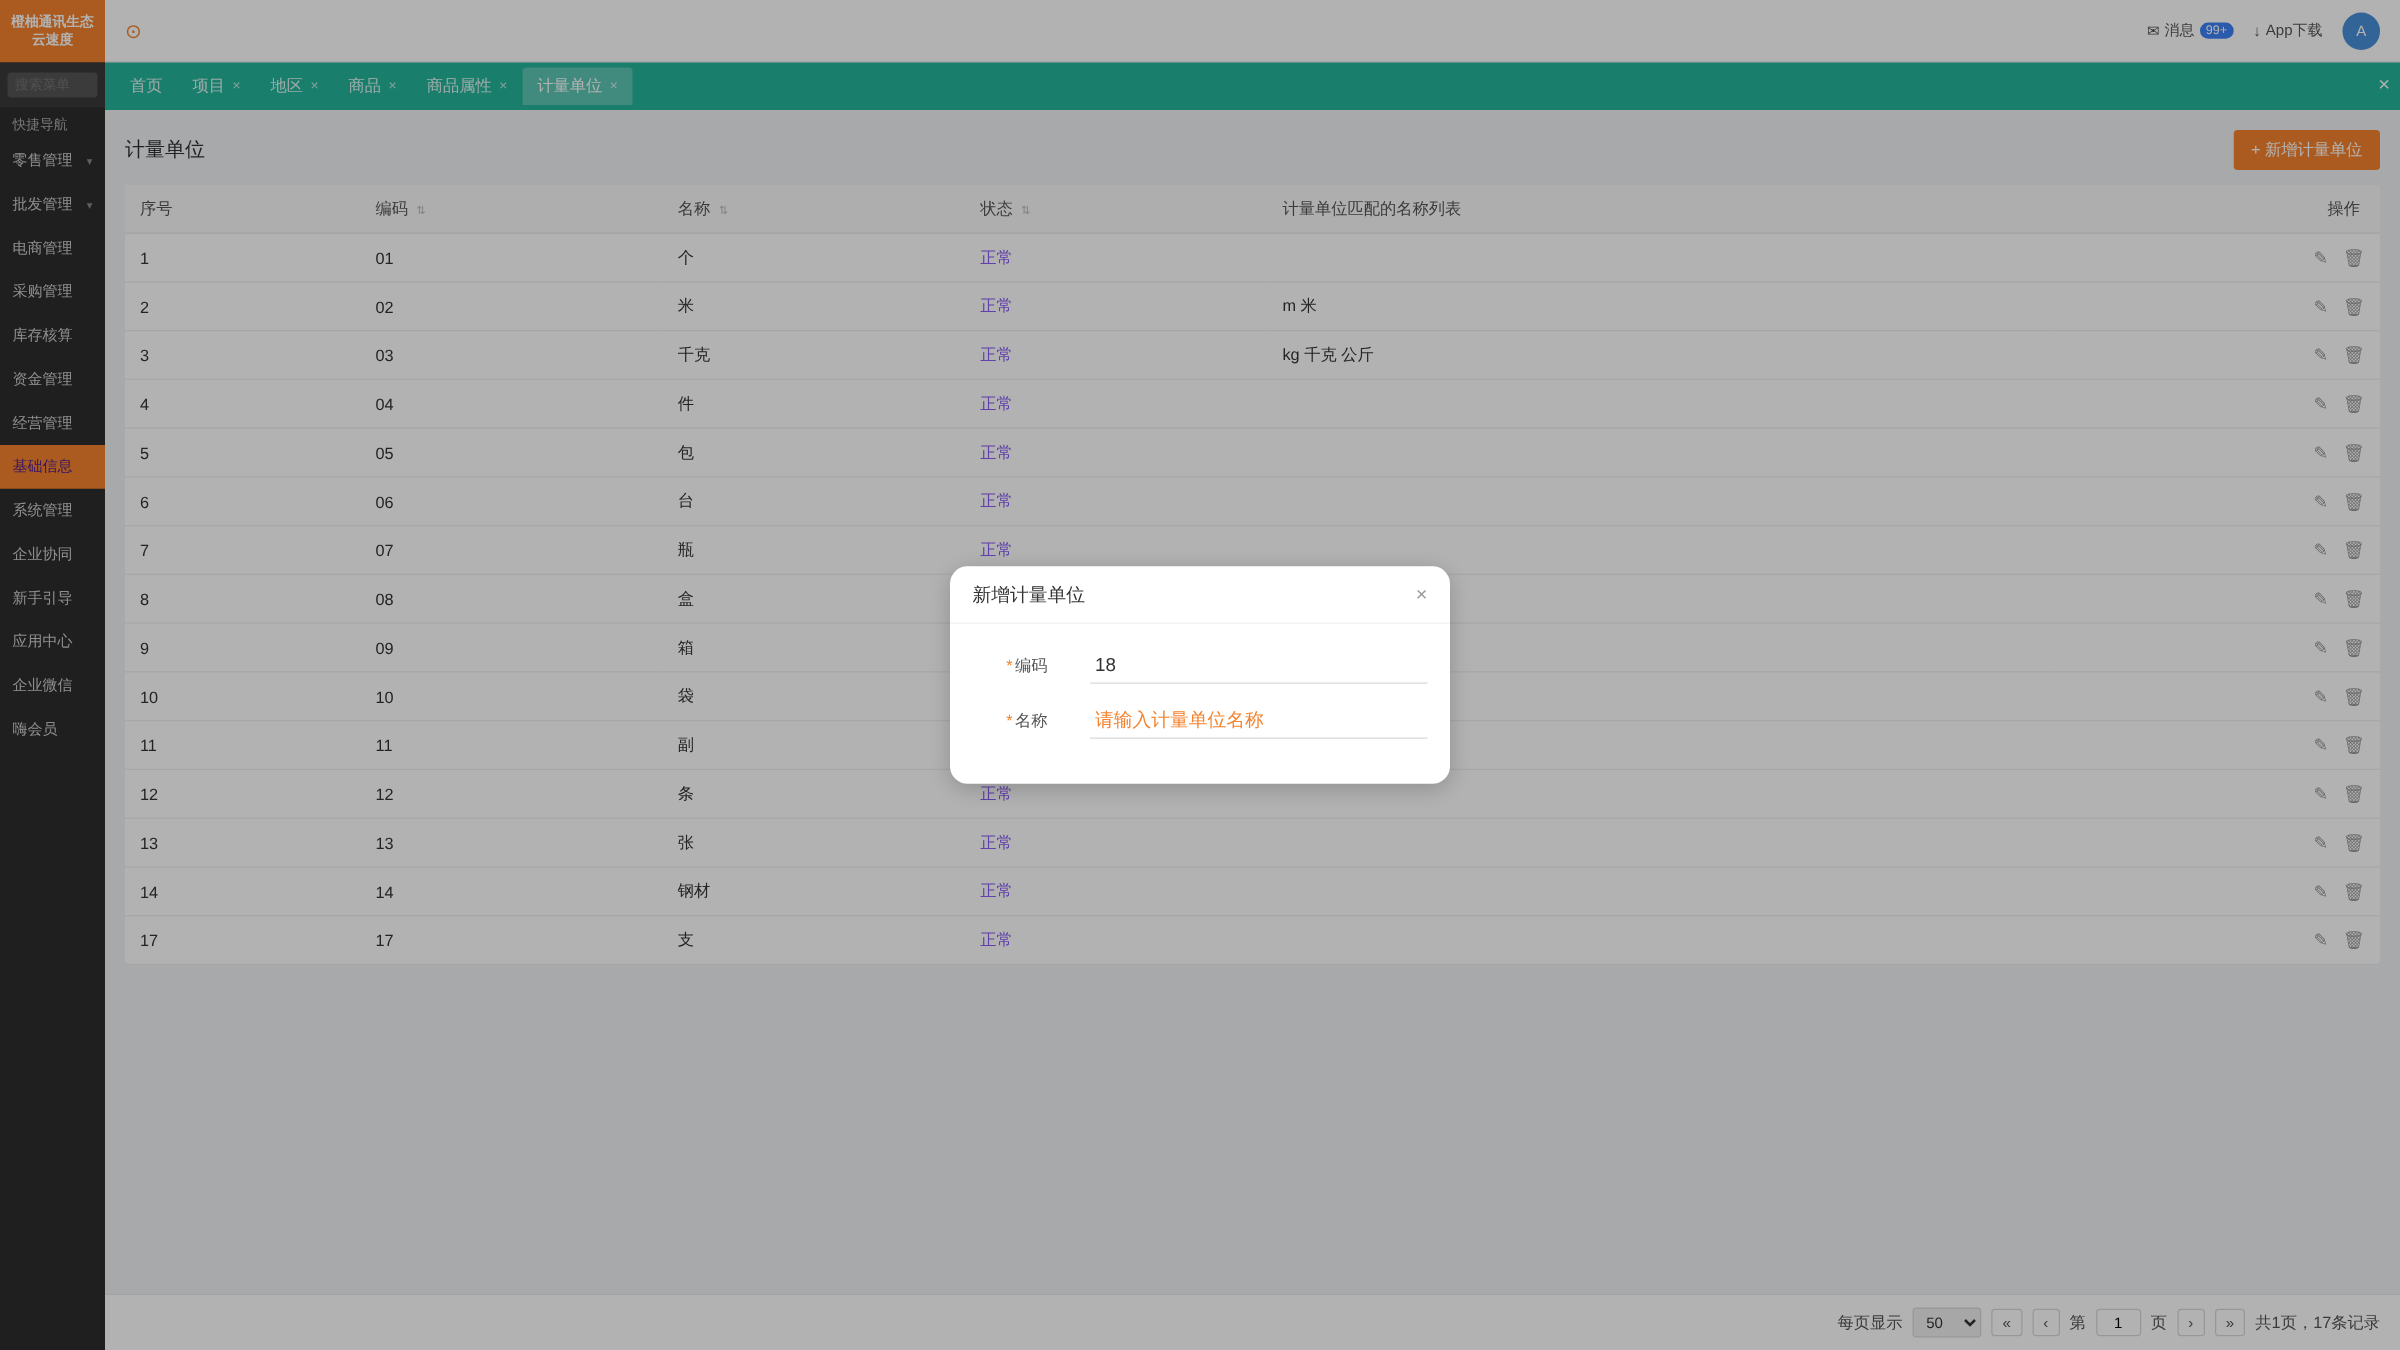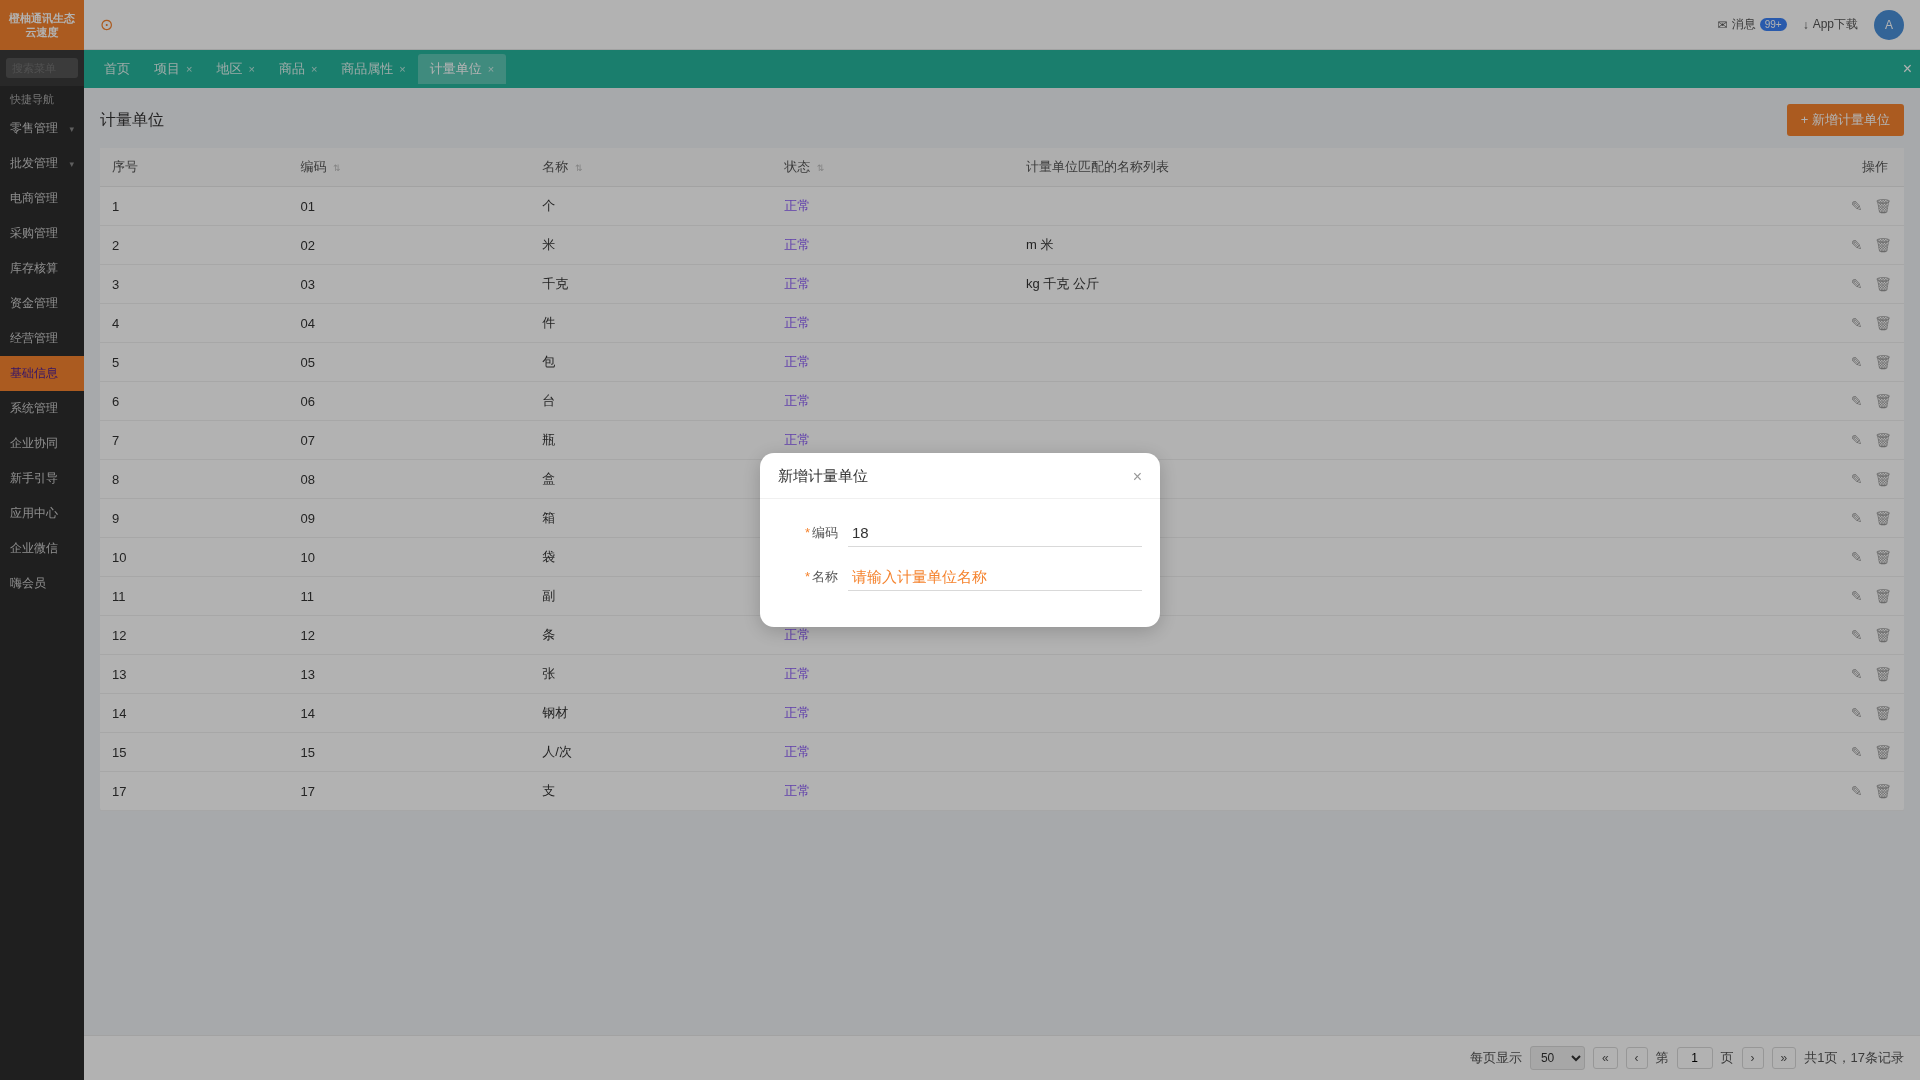--- a/index.html
+++ b/index.html
@@ -202,21 +202,21 @@
       border-bottom: 1px solid #f0f0f0;
       display: flex; align-items: center; justify-content: space-between;
     }
     .modal-title { font-size: 15px; color: #333; font-weight: 500; }
     .modal-close {
       background: none; border: none; cursor: pointer;
       color: #999; font-size: 16px;
     }
     .modal-body { padding: 20px 18px; }
     .form-row {
-      display: flex; align-items: center; margin-bottom: 16px;
+      display: flex; align-items: center; margin-bottom: 16px; gap: 24px;
     }
     .form-label {
       width: 60px; text-align: right; margin-right: 10px;
       color: #555; font-size: 13px; flex-shrink: 0;
     }
     .form-label .required { color: #f5832e; margin-right: 2px; }
     .form-input {
       flex: 1; border: none; border-bottom: 1px solid #d9d9d9;
       padding: 5px 4px; font-size: 15px; color: #333; outline: none;
     }
@@ -530,31 +530,20 @@
     <td>14</td>
     <td>钢材</td>
     <td class="status-normal">正常</td>
     <td></td>
     <td style="text-align:right; padding-right:8px;">
       <button class="action-btn" title="编辑">✎</button>
       <button class="action-btn" title="删除">🗑</button>
     </td>
   </tr>
             <tr>
-    <td>15</td>
-    <td>15</td>
-    <td>人/次</td>
-    <td class="status-normal">正常</td>
-    <td></td>
-    <td style="text-align:right; padding-right:8px;">
-      <button class="action-btn" title="编辑">✎</button>
-      <button class="action-btn" title="删除">🗑</button>
-    </td>
-  </tr>
-            <tr>
     <td>17</td>
     <td>17</td>
     <td>支</td>
     <td class="status-normal">正常</td>
     <td></td>
     <td style="text-align:right; padding-right:8px;">
       <button class="action-btn" title="编辑">✎</button>
       <button class="action-btn" title="删除">🗑</button>
     </td>
   </tr>

